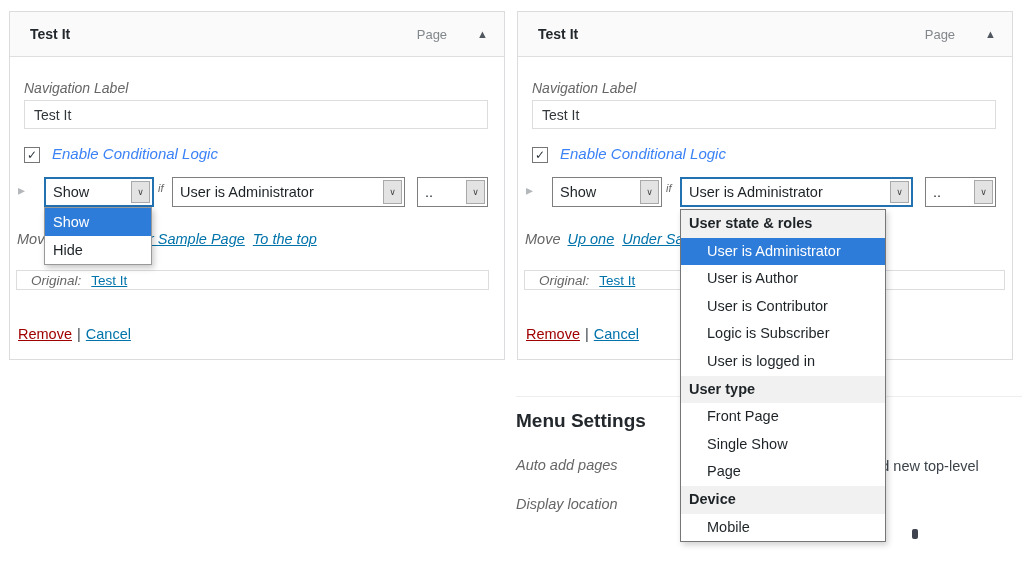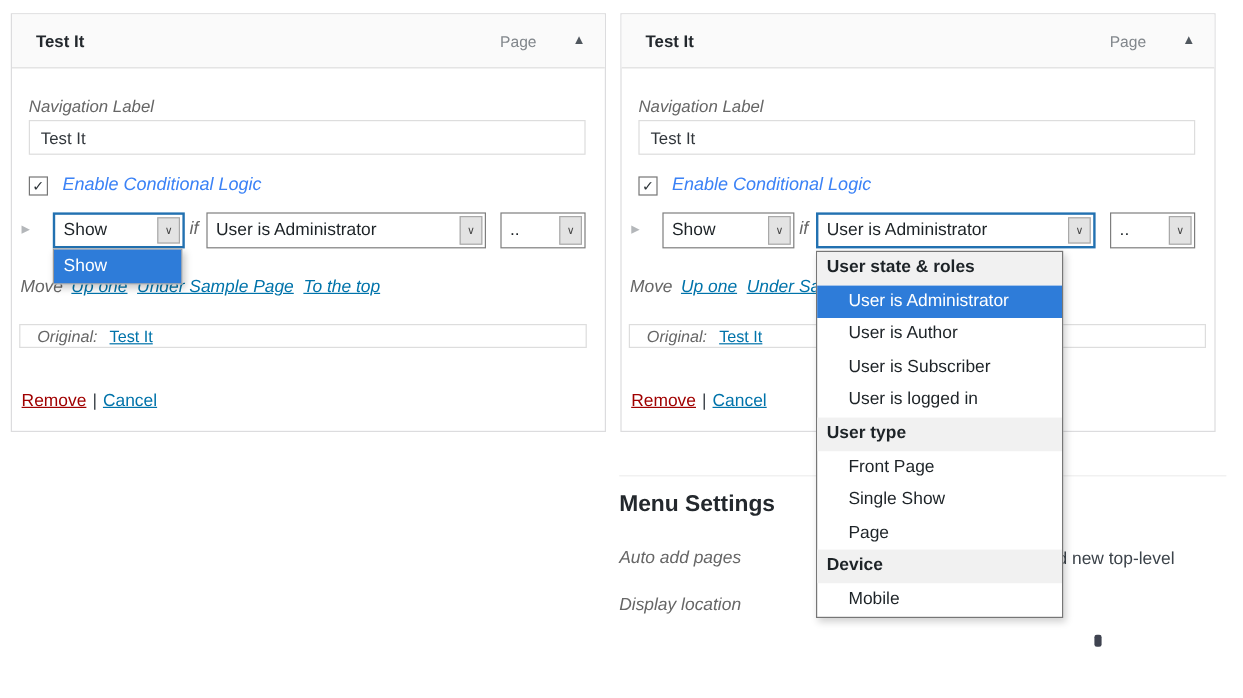--- a/index.html
+++ b/index.html
@@ -36,21 +36,21 @@
     border:1px solid #767676;display:flex;align-items:center;justify-content:center;cursor:pointer;}
   .checkmark{font-size:12px;line-height:1;color:#2c3338;font-weight:bold;}
   .cl-label{position:absolute;left:42px;top:133px;font-style:italic;color:#3b82f6;font-size:15px;white-space:nowrap;}
   .handle-icon{position:absolute;left:8px;top:171px;color:#b4b7ba;font-size:14px;line-height:1;cursor:pointer;}
   .sel{position:absolute;top:165px;height:30px;box-sizing:border-box;background:#fff;
     border:1px solid #7e7e7e;display:flex;align-items:center;cursor:pointer;}
   .sel.focused{border:2px solid #2271b1;}
   .sel-val{flex:1;padding:0 7px;font-size:14.5px;color:#1d2327;white-space:nowrap;overflow:hidden;}
   .sel-arrow{width:17px;align-self:stretch;margin:2px;background:#e3e3e3;border:1px solid #a9a9a9;
     display:flex;align-items:center;justify-content:center;font-size:9px;color:#444;flex:0 0 17px;}
-  .if-label{position:absolute;left:148px;top:170px;font-style:italic;color:#666;font-size:15px;}
+  .if-label{position:absolute;left:148px;top:170px;font-style:italic;color:#666;font-size:11px;}
   .move-line{position:absolute;left:7px;top:219px;font-size:14.5px;font-style:italic;white-space:nowrap;}
   .move-word{color:#666;margin-right:7px;}
   .move-line a{color:#0073aa;text-decoration:underline;margin-right:8px;}
   .orig-box{position:absolute;left:6px;top:258px;height:20px;box-sizing:border-box;border:1px solid #ddd;
     display:flex;align-items:center;font-size:13.5px;background:#fff;}
   .orig-w-l{width:473px;}
   .orig-w-r{width:481px;}
   .orig-label{font-style:italic;color:#666;margin:0 10px 0 14px;}
   .orig-link{color:#0073aa;text-decoration:underline;}
   .actions{position:absolute;left:8px;top:314px;font-size:14.5px;white-space:nowrap;}
@@ -115,20 +115,21 @@
     <span class="orig-label">Original:</span>
     <a class="orig-link">Test It</a>
   </div>
 
   <div class="actions">
     <a class="remove-link">Remove</a><span class="action-sep">|</span><a class="cancel-link">Cancel</a>
   </div>
 
   <div class="mini-list">
     <div class="mini-opt selected-opt">Show</div>
+    <div class="mini-opt">Hide</div>
   </div>
 </div>
 
 <div class="panel panel-right">
   <div class="panel-header">
     <span class="panel-title">Test It</span>
     <span class="spacer"></span>
     <span class="type-label">Page</span>
     <span class="collapse-icon">▲</span>
   </div>
@@ -164,21 +165,22 @@
   </div>
 
   <div class="actions">
     <a class="remove-link">Remove</a><span class="action-sep">|</span><a class="cancel-link">Cancel</a>
   </div>
 
   <div class="big-list">
     <div class="row group">User state &amp; roles</div>
     <div class="row option selected-opt">User is Administrator</div>
     <div class="row option">User is Author</div>
-    <div class="row option">User is Subscriber</div>
+    <div class="row option">User is Contributor</div>
+    <div class="row option">Logic is Subscriber</div>
     <div class="row option">User is logged in</div>
     <div class="row group">User type</div>
     <div class="row option">Front Page</div>
     <div class="row option">Single Show</div>
     <div class="row option">Page</div>
     <div class="row group">Device</div>
     <div class="row option">Mobile</div>
   </div>
 </div>
 

